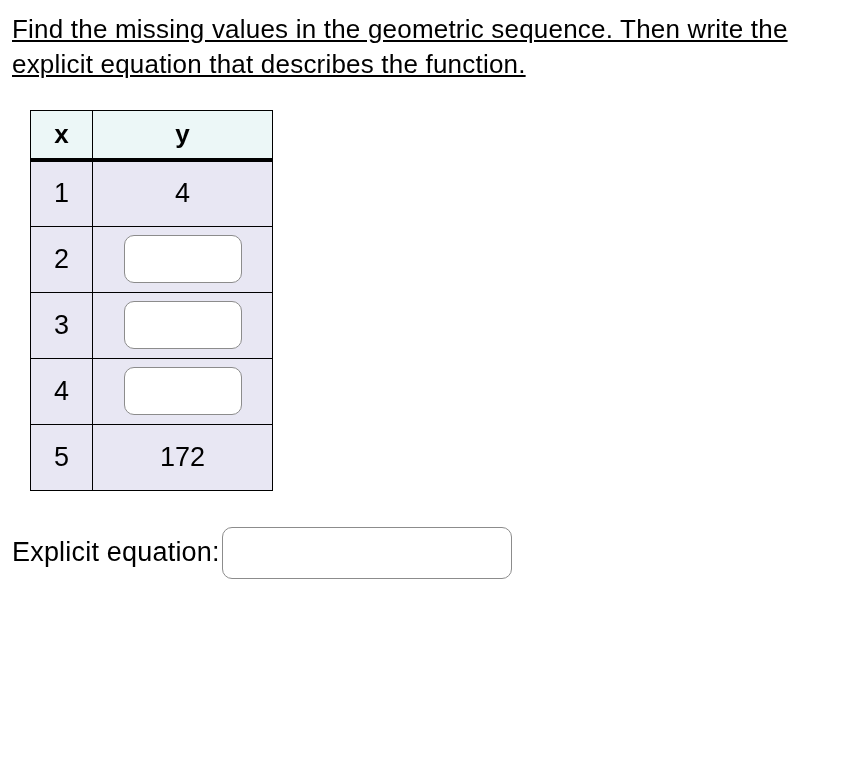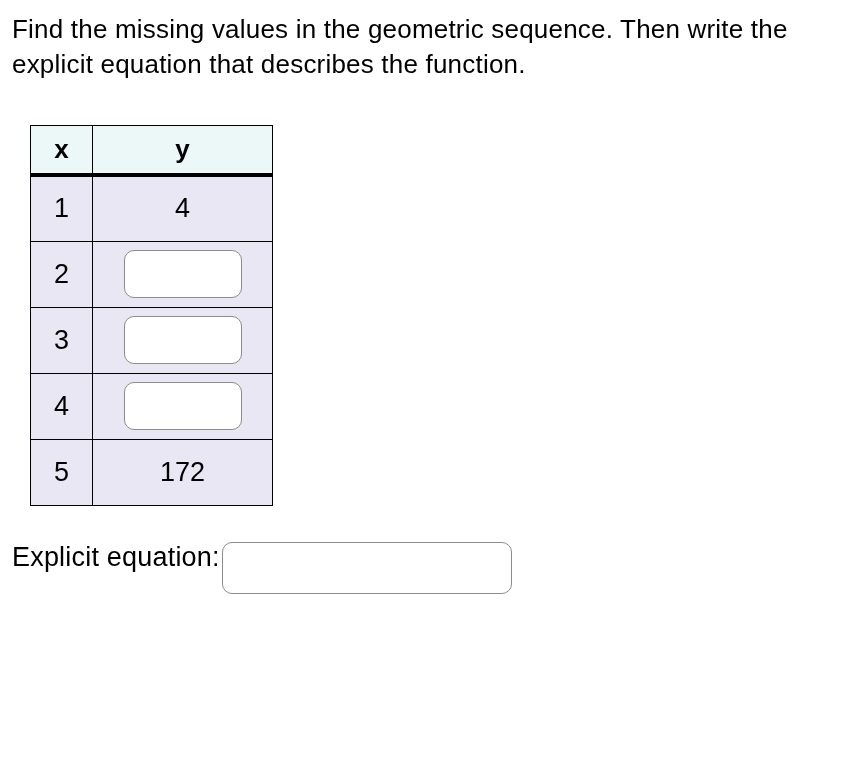--- a/index.html
+++ b/index.html
@@ -10,22 +10,23 @@
     body {
       font-family: 'Segoe UI', 'Trebuchet MS', Arial, sans-serif;
       font-size: 26px;
       color: #000;
       padding: 12px;
       background: #fff;
       width: 865px;
     }
     .instructions {
       line-height: 1.35;
-      margin-bottom: 43px;
+      margin-bottom: 28px;
       letter-spacing: 0.2px;
+      text-decoration: underline;
     }
     .table-wrap {
       margin-left: 18px;
       margin-bottom: 36px;
     }
     table.seq {
       border-collapse: collapse;
     }
     table.seq th, table.seq td {
       border: 1px solid #000;
@@ -64,21 +65,21 @@
       background: #fff;
       border: 1px solid #8c8c8c;
       border-radius: 10px;
       font-size: 24px;
       text-align: center;
       outline: none;
       padding: 0 8px;
     }
     .eq-row {
       display: flex;
-      align-items: flex-start;
+      align-items: center;
       gap: 2px;
     }
     .eq-label {
       font-size: 27px;
       letter-spacing: 0.2px;
     }
     .eq-input {
       width: 290px;
       height: 52px;
       background: #fff;

